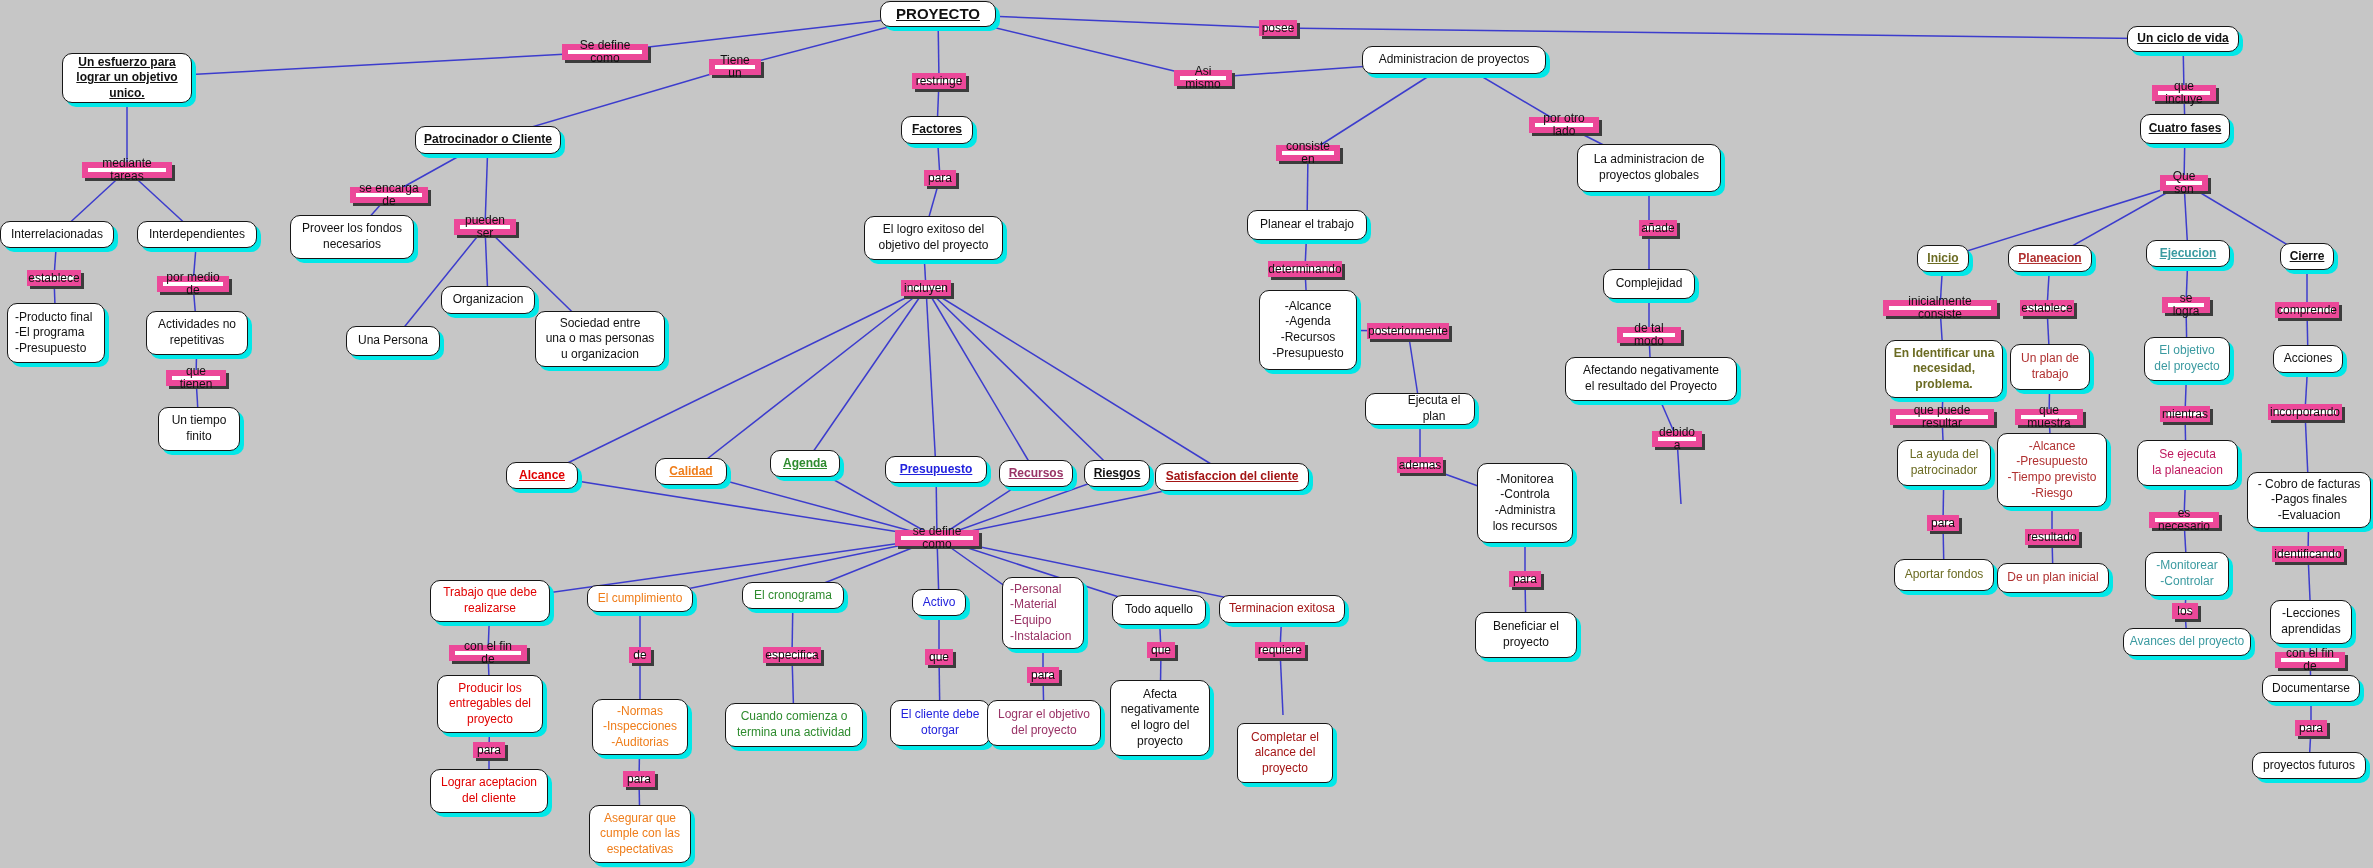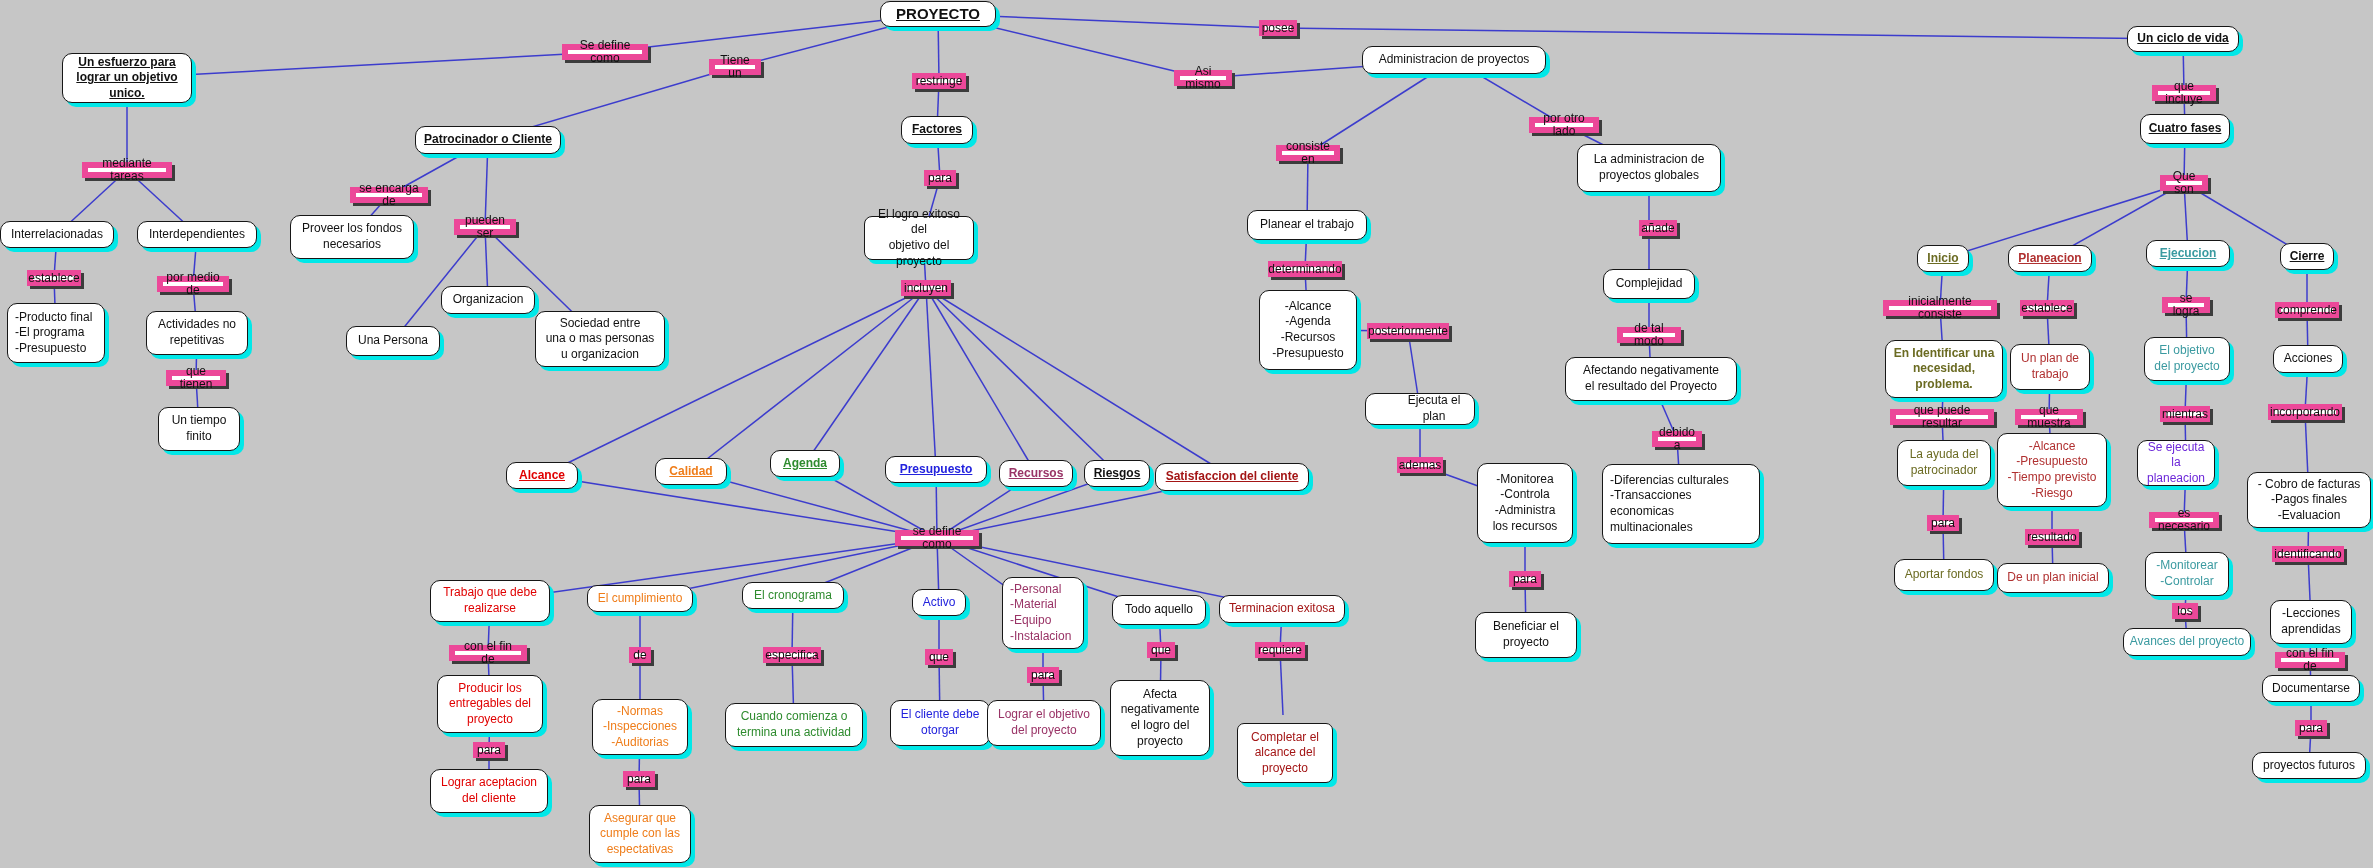--- a/index.html
+++ b/index.html
@@ -162,21 +162,21 @@
 repetitivas</div>
     <div class="node concept" style="left: 158px; top: 407px; width: 82px; height: 44px;">Un tiempo
 finito</div>
     <div class="node concept" style="left: 290px; top: 215px; width: 124px; height: 44px;">Proveer los fondos
 necesarios</div>
     <div class="node concept" style="left: 346px; top: 326px; width: 94px; height: 30px;">Una Persona</div>
     <div class="node concept" style="left: 441px; top: 286px; width: 94px; height: 28px;">Organizacion</div>
     <div class="node concept" style="left: 535px; top: 311px; width: 130px; height: 56px;">Sociedad entre
 una o mas personas
 u organizacion</div>
-    <div class="node concept" style="left: 864px; top: 216px; width: 110px; height: 44px; border-radius: 8px;">El logro exitoso del
+    <div class="node concept" style="left: 864px; top: 216px; width: 139px; height: 44px;">El logro exitoso del
 objetivo del proyecto</div>
     <div class="node concept hdr" style="left: 506px; top: 462px; width: 72px; height: 27px; color: rgb(224, 0, 0);">Alcance</div>
     <div class="node concept hdr" style="left: 655px; top: 458px; width: 72px; height: 27px; color: rgb(239, 125, 26);">Calidad</div>
     <div class="node concept hdr" style="left: 770px; top: 450px; width: 70px; height: 27px; color: rgb(46, 139, 46);">Agenda</div>
     <div class="node concept hdr" style="left: 885px; top: 456px; width: 102px; height: 27px; color: rgb(34, 34, 221);">Presupuesto</div>
     <div class="node concept hdr" style="left: 999px; top: 460px; width: 74px; height: 27px; color: rgb(153, 51, 102);">Recursos</div>
     <div class="node concept hdr" style="left: 1084px; top: 460px; width: 66px; height: 27px;">Riesgos</div>
     <div class="node concept hdr" style="left: 1155px; top: 463px; width: 154px; height: 28px; color: rgb(163, 21, 21);">Satisfaccion del cliente</div>
     <div class="node concept" style="left: 430px; top: 580px; width: 120px; height: 42px; color: rgb(224, 0, 0);">Trabajo que debe
 realizarse</div>
@@ -223,45 +223,41 @@
 -Controla
 -Administra
 los recursos</div>
     <div class="node concept" style="left: 1475px; top: 612px; width: 102px; height: 46px;">Beneficiar el
 proyecto</div>
     <div class="node concept" style="left: 1577px; top: 144px; width: 144px; height: 48px;">La administracion de
 proyectos globales</div>
     <div class="node concept" style="left: 1603px; top: 269px; width: 92px; height: 30px;">Complejidad</div>
     <div class="node concept" style="left: 1565px; top: 357px; width: 172px; height: 44px;">Afectando negativamente
 el resultado del Proyecto</div>
-    <div class="node concept left" style="left: 1602px; top: 464px; width: 158px; height: 80px;">-Diferencias culturales
--Transacciones
-economicas
-multinacionales</div>
     <div class="node concept hdr" style="left: 2140px; top: 114px; width: 90px; height: 30px;">Cuatro fases</div>
     <div class="node concept hdr" style="left: 1917px; top: 245px; width: 52px; height: 27px; color: rgb(107, 107, 34);">Inicio</div>
     <div class="node concept hdr" style="left: 2008px; top: 245px; width: 84px; height: 27px; color: rgb(176, 48, 48);">Planeacion</div>
     <div class="node concept hdr" style="left: 2146px; top: 240px; width: 84px; height: 27px; color: rgb(58, 154, 160);">Ejecucion</div>
     <div class="node concept hdr" style="left: 2280px; top: 243px; width: 54px; height: 27px;">Cierre</div>
     <div class="node concept" style="left: 1885px; top: 340px; width: 118px; height: 58px; color: rgb(107, 107, 34); font-weight: bold;">En Identificar una
 necesidad,
 problema.</div>
     <div class="node concept" style="left: 1897px; top: 440px; width: 94px; height: 46px; color: rgb(107, 107, 34);">La ayuda del
 patrocinador</div>
     <div class="node concept" style="left: 1894px; top: 559px; width: 100px; height: 32px; color: rgb(107, 107, 34);">Aportar fondos</div>
     <div class="node concept" style="left: 2010px; top: 344px; width: 80px; height: 46px; color: rgb(176, 48, 48);">Un plan de
 trabajo</div>
     <div class="node concept" style="left: 1997px; top: 433px; width: 110px; height: 74px; color: rgb(176, 48, 48);">-Alcance
 -Presupuesto
 -Tiempo previsto
 -Riesgo</div>
     <div class="node concept" style="left: 1997px; top: 563px; width: 112px; height: 30px; color: rgb(176, 48, 48);">De un plan inicial</div>
     <div class="node concept" style="left: 2144px; top: 337px; width: 86px; height: 44px; color: rgb(58, 154, 160);">El objetivo
 del proyecto</div>
-    <div class="node concept" style="left: 2137px; top: 440px; width: 78px; height: 46px; color: #6d28d9;">Se ejecuta
+    <div class="node concept" style="left: 2137px; top: 440px; width: 101px; height: 46px; color: #be185d;">Se ejecuta
 la planeacion</div>
     <div class="node concept" style="left: 2145px; top: 552px; width: 84px; height: 44px; color: rgb(58, 154, 160);">-Monitorear
 -Controlar</div>
     <div class="node concept" style="left: 2123px; top: 628px; width: 128px; height: 28px; color: rgb(58, 154, 160);">Avances del proyecto</div>
     <div class="node concept" style="left: 2273px; top: 345px; width: 70px; height: 28px;">Acciones</div>
     <div class="node concept" style="left: 2247px; top: 472px; width: 124px; height: 56px;">- Cobro de facturas
 -Pagos finales
 -Evaluacion</div>
     <div class="node concept" style="left: 2270px; top: 600px; width: 82px; height: 44px;">-Lecciones
 aprendidas</div>

